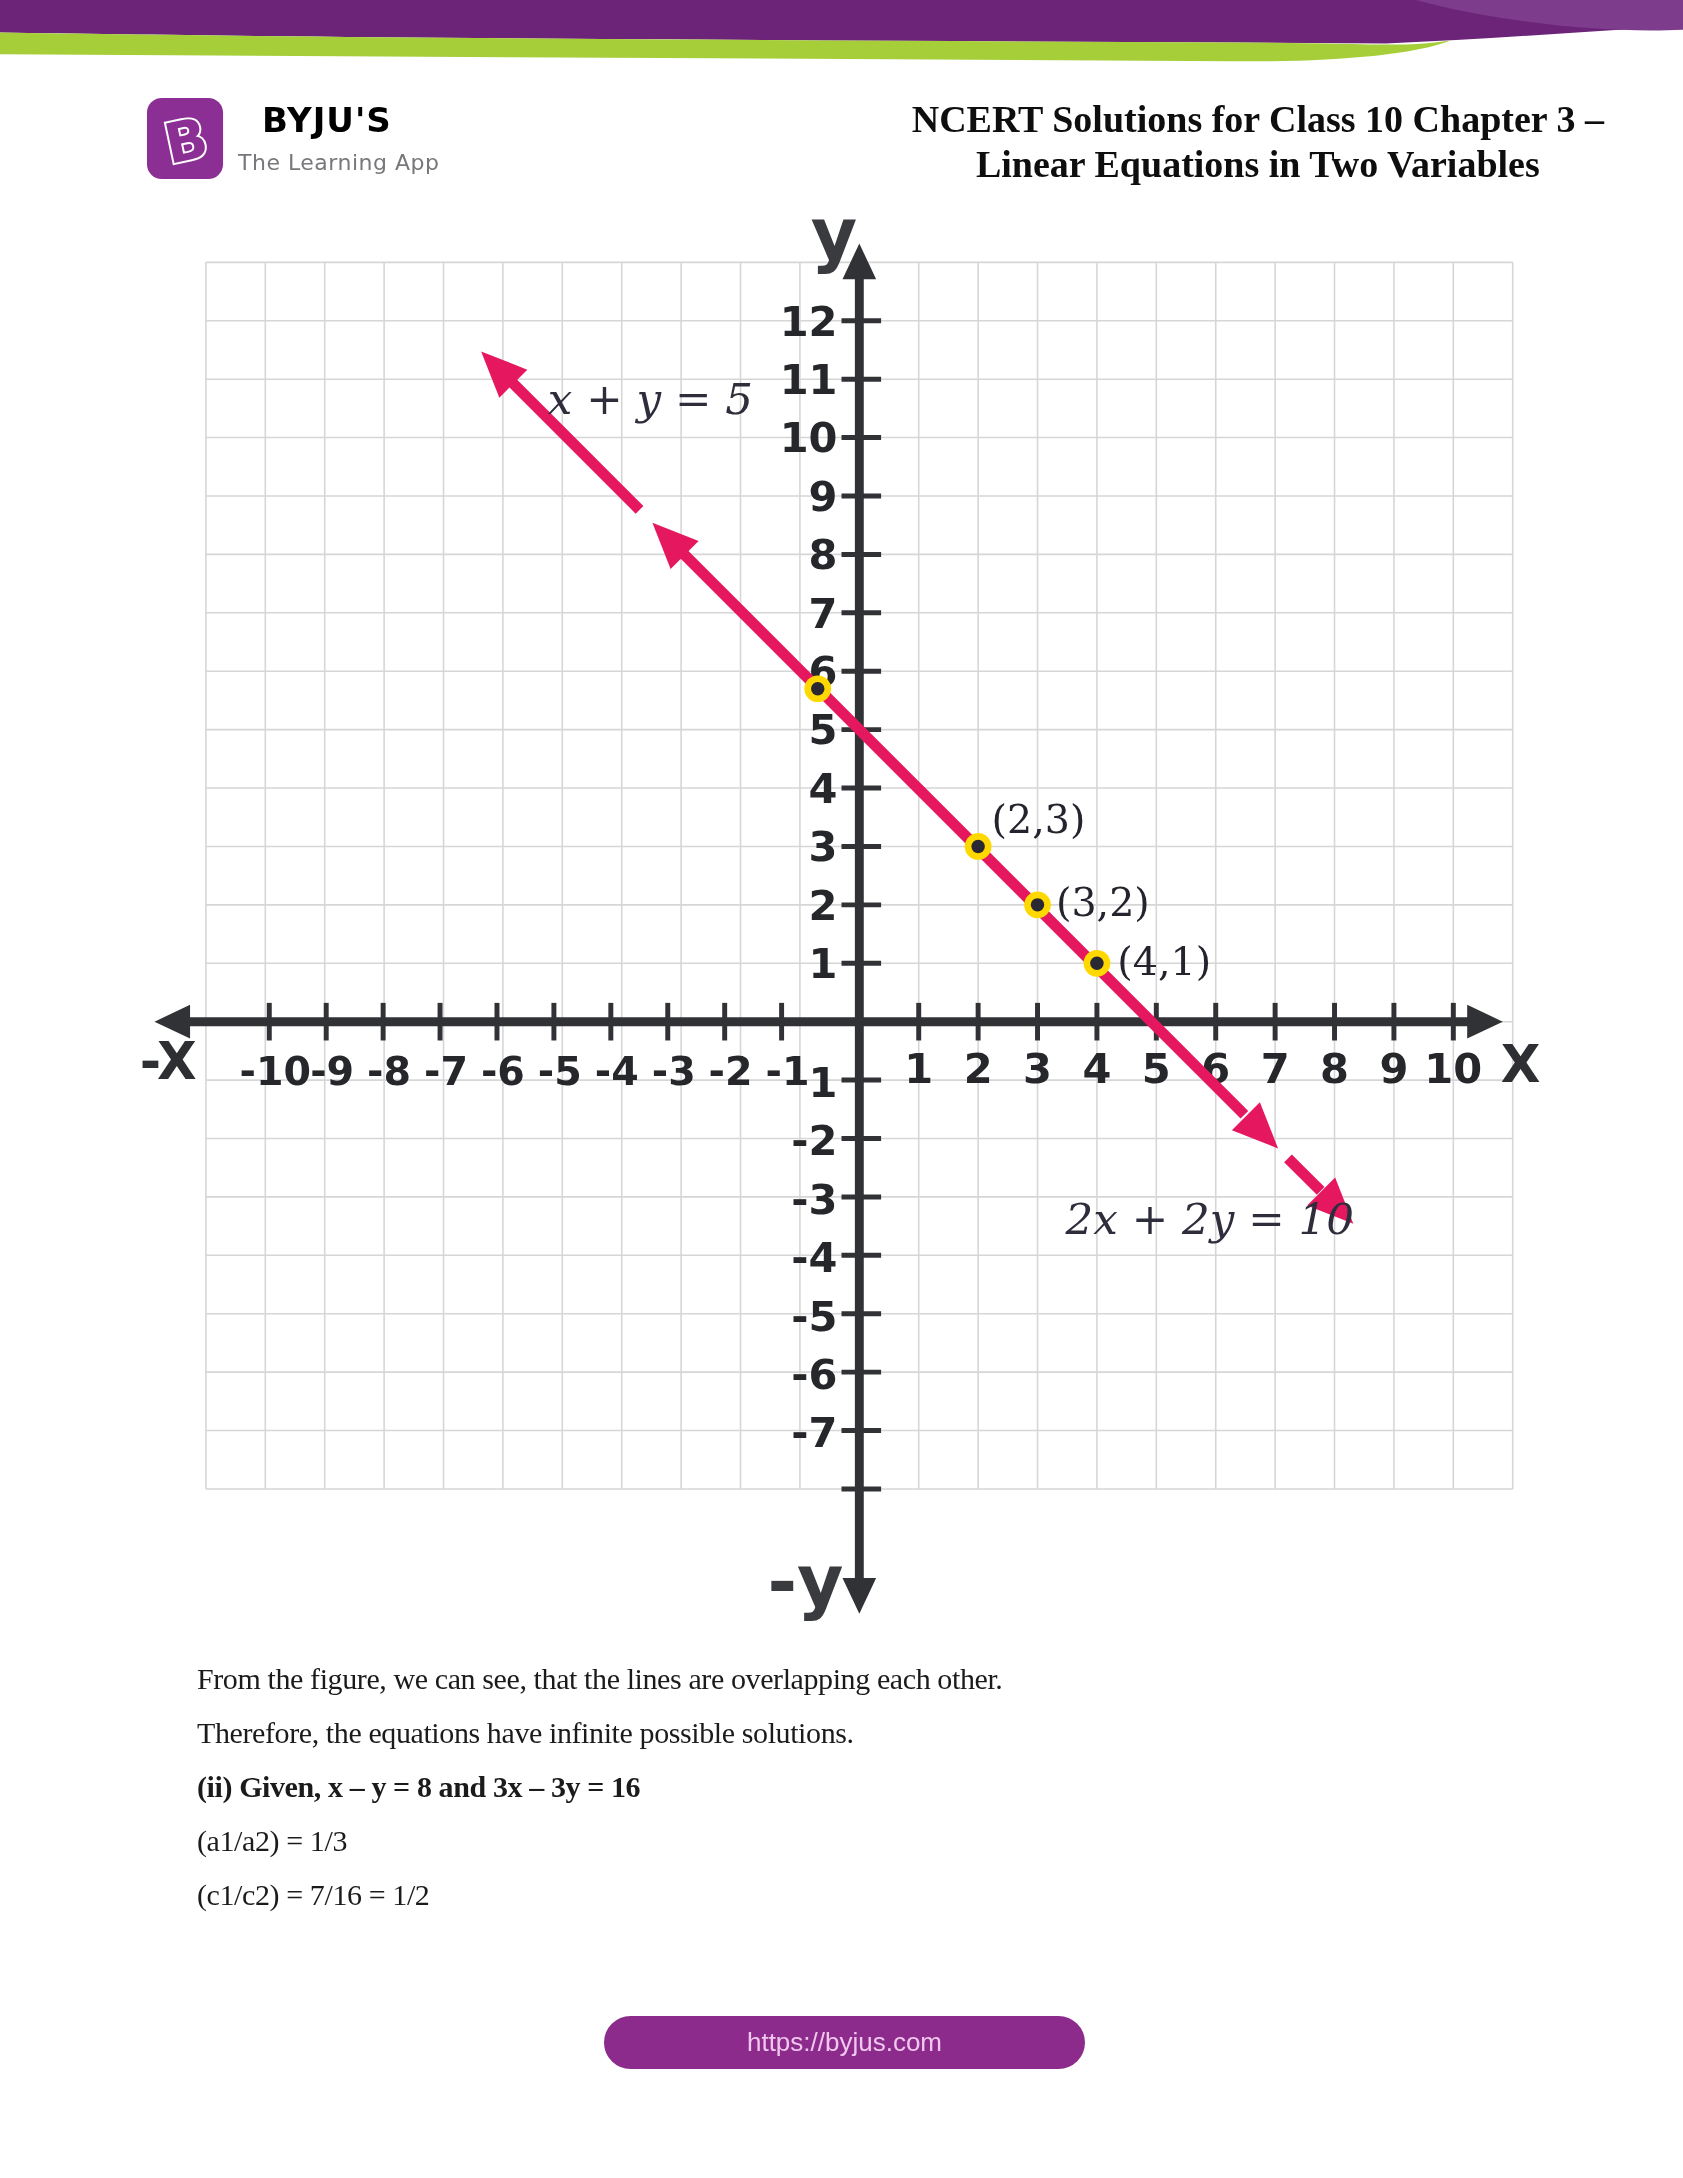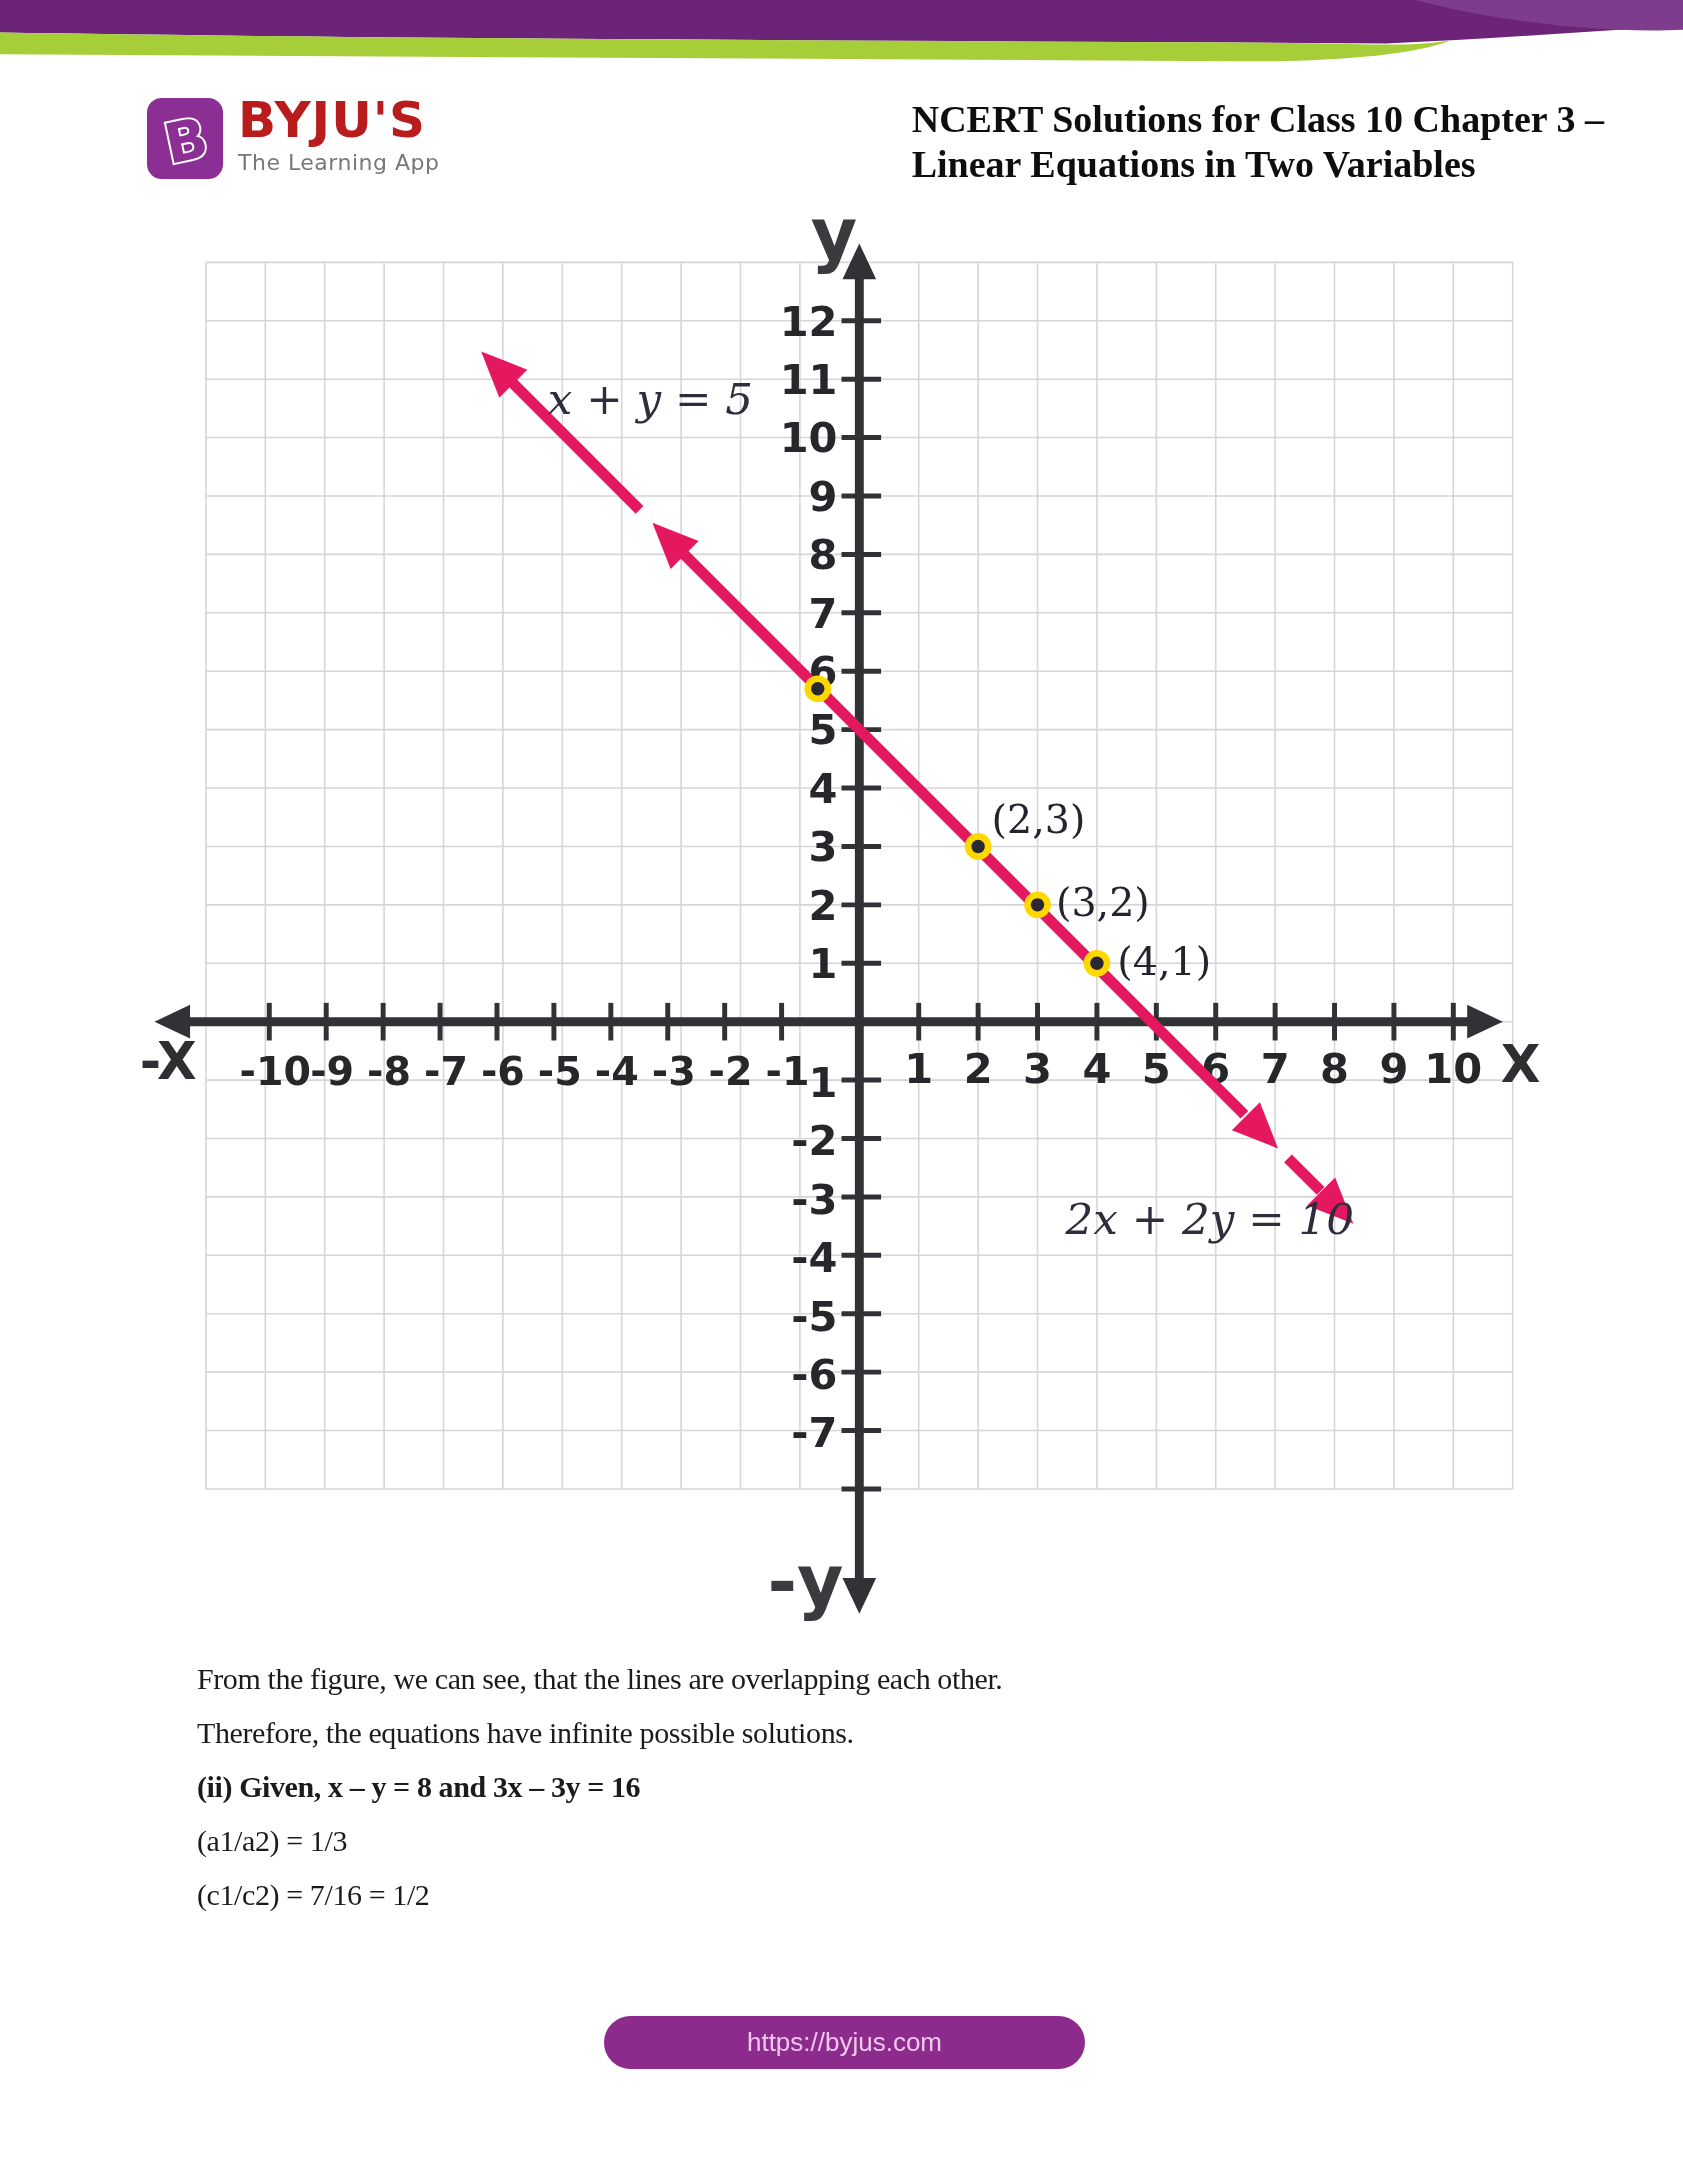--- a/index.html
+++ b/index.html
@@ -6,27 +6,27 @@
   body{width:1683px;height:2178px;position:relative;background:#ffffff;overflow:hidden;
        font-family:"Liberation Serif", serif;}
 
   
   .header-svg{position:absolute;left:0;top:0;width:1683px;height:79px;display:block;}
 
   
   .logo{position:absolute;left:145px;top:93px;display:flex;align-items:flex-start;}
   .logo-badge{display:block;}
   .logo-texts{margin-left:12px;padding-top:2px;}
-  .logo-name{font-family:"DejaVu Sans", sans-serif;font-weight:bold;font-size:50px;
-             line-height:51px;color:#b91c1c;letter-spacing:1px;}
+  .logo-name{font-family:"DejaVu Sans", sans-serif;font-weight:bold;font-size:34px;
+             line-height:51px;color:#000000;letter-spacing:1px;margin-left:24px;}
   .logo-tagline{font-family:"DejaVu Sans", sans-serif;font-size:22px;line-height:30px;
                 color:#77787B;letter-spacing:0.5px;margin-top:2px;}
 
   
-  .page-title{position:absolute;top:97px;right:79px;text-align:left;
+  .page-title{position:absolute;top:97px;right:79px;text-align:center;
               font-family:"Liberation Serif", serif;font-weight:bold;font-size:38px;
               line-height:45px;color:#0e0e0e;}
 
   
   .graph-svg{position:absolute;left:0;top:0;width:1683px;height:2178px;}
   .tick-label{font:bold 42px "DejaVu Sans", sans-serif;fill:#26272B;}
   .tick-label-neg{font:bold 40px "DejaVu Sans", sans-serif;fill:#26272B;}
   .axis-name{font:bold 52px "DejaVu Sans", sans-serif;fill:#2E2F33;}
   .axis-name-big{font:bold 72px "DejaVu Sans", sans-serif;fill:#3A3B3F;}
   .eq-label{font:italic 44px "DejaVu Serif", serif;fill:#2E2D3C;}

